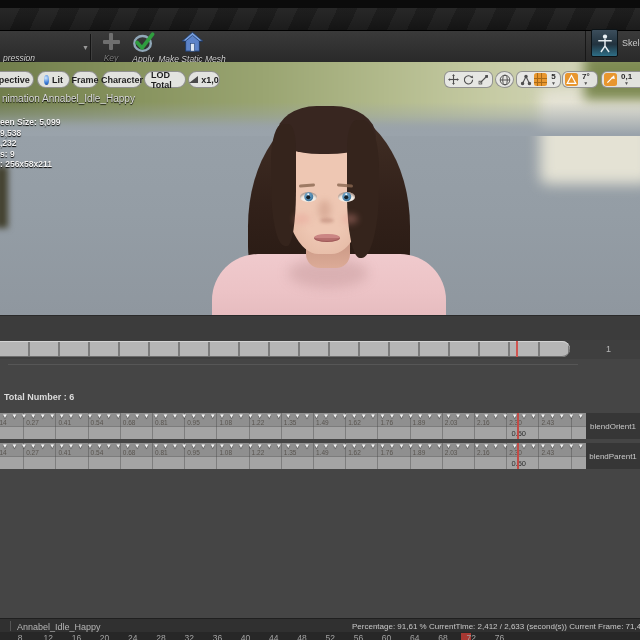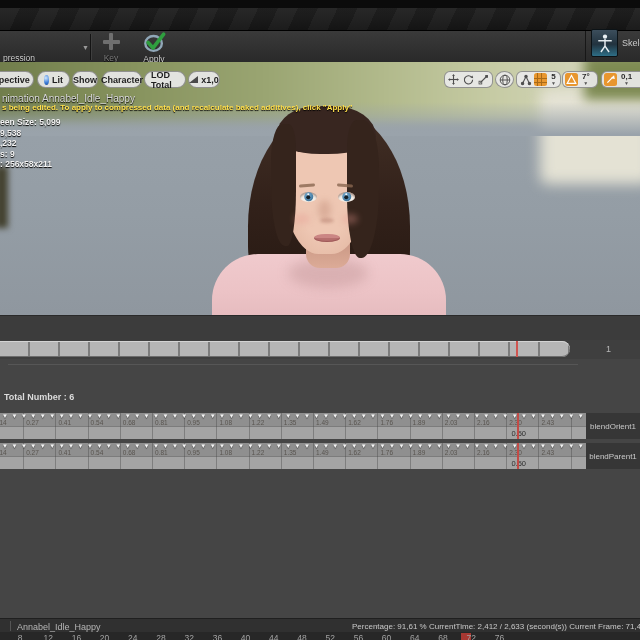--- a/index.html
+++ b/index.html
@@ -8,21 +8,21 @@
            font-family:"Liberation Sans",sans-serif; background:#454545; }
   .abs{ position:absolute; }
 
   
   .titlebar{ left:0; top:0; width:640px; height:8px; background:#0b0b0b; }
   .tabstrip{ left:0; top:8px; width:640px; height:22px;
              background:linear-gradient(180deg,#212121,#151515); }
   .tabstrip::after{ content:""; position:absolute; inset:0;
              background:repeating-linear-gradient(115deg, rgba(255,255,255,0.03) 0 18px, rgba(0,0,0,0.05) 18px 36px); }
   .toolbar{ left:0; top:30px; width:640px; height:41px;
-            background:linear-gradient(180deg,#3a3a3a,#252525); border-top:1px solid #000; }
+            background:linear-gradient(180deg,#3a3a3a,#252525); border-top:1px solid #000;font-style:italic; }
   .tb-btn{ position:absolute; top:0; height:32px; display:flex; flex-direction:column;
            align-items:center; justify-content:flex-start; }
   .tb-label{ font-size:8.5px; color:#cfcfcf; white-space:nowrap; margin-top:1px;
              text-shadow:0 1px 1px #000; }
   .tb-label.disabled{ color:#7d7d7d; }
   .tb-icon{ height:22px; display:flex; align-items:center; justify-content:center; }
   .tb-sep{ position:absolute; top:3px; width:1px; height:26px; background:#141414;
            box-shadow:1px 0 0 #3f3f3f; }
   .plus-icon{ position:relative; width:17px; height:17px; }
   .plus-icon::before,.plus-icon::after{ content:""; position:absolute; background:#6f6f6f; border-radius:1px; }
@@ -192,30 +192,40 @@
 
     <div class="tb-sep" style="left:90px;"></div>
 
     <div class="tb-btn" style="left:94px;width:34px;">
       <div class="tb-icon">
           <span class="plus-icon"></span>
         </div>
       <span class="tb-label disabled">Key</span>
     </div>
 
-    <div class="tb-btn" style="left:126px;width:34px;margin-left:11px;">
+    <div class="tb-btn" style="left:126px;width:34px;">
       <div class="tb-icon">
         <svg width="25" height="22" viewBox="0 0 26 24">
           <ellipse cx="12" cy="13.5" rx="9" ry="8" fill="none" stroke="#90a7b8" stroke-width="2.6"></ellipse>
           <path d="M6 12.5 L11.5 18.5 L23 3.5" stroke="#2f9e3f" stroke-width="4" fill="none" stroke-linecap="round" stroke-linejoin="round"></path>
         </svg>
       </div>
       <span class="tb-label">Apply</span>
     </div>
 
+    <div class="tb-btn" style="left:160px;width:64px;">
+      <div class="tb-icon">
+        <svg width="23" height="22" viewBox="0 0 24 24">
+          <path d="M12 1.5 L23 11 H19.5 V22 H4.5 V11 H1 Z" fill="#5c83c9" stroke="#1f3a66" stroke-width="1"></path>
+          <path d="M12 1.5 L23 11 H19.5 L12 4.8 L4.5 11 H1 Z" fill="#7ba2e0" stroke="#1f3a66" stroke-width="0.8"></path>
+          <rect x="9.8" y="13.5" width="4.4" height="8.5" fill="#dfe8f4" stroke="#2a4a7a" stroke-width="0.7"></rect>
+        </svg>
+      </div>
+      <span class="tb-label">Make Static Mesh</span>
+    </div>
 
     <div class="abs tb-right-sep" style="top:0;"></div>
   </div>
 
   <div class="abs skel-btn">
     <span>
       <svg width="18" height="20" viewBox="0 0 20 22">
         <circle cx="10" cy="4" r="2.4" fill="#e9eff3"></circle>
         <line x1="2.5" y1="8.5" x2="17.5" y2="8.5" stroke="#e9eff3" stroke-width="1.6"></line>
         <line x1="10" y1="6.5" x2="10" y2="14.5" stroke="#e9eff3" stroke-width="1.6"></line>
@@ -264,21 +274,21 @@
     </div>
 
     <div class="pill" style="left:-14px;width:48px;border-radius:0 9px 9px 0;">
       <span>rspective</span>
     </div>
     <div class="pill" style="left:37px;width:33px;">
       <span class="lit-dot"></span>
       <span>Lit</span>
     </div>
     <div class="pill" style="left:72px;width:26px;">
-      <span>Show</span>
+      <span>Frame</span>
     </div>
     <div class="pill" style="left:102px;width:40px;">
       <span>Character</span>
     </div>
     <div class="pill" style="left:144px;width:42px;">
       <span>LOD Total</span>
     </div>
     <div class="pill" style="left:188px;width:32px;">
       <span class="ramp-icon"></span>
       <span>x1,0</span>
@@ -349,21 +359,20 @@
           <path d="M11.5 1.5 l1 5 l-5 -1 z" fill="#fff"></path>
         </svg>
       </span>
       <span class="snapval">
         <span>0,1</span>
         <span class="dn">▼</span>
       </span>
     </div>
 
     <div class="abs vp-info">nimation Annabel_Idle_Happy</div>
-    <div class="abs vp-warning">s being edited. To apply to compressed data (and recalculate baked additives), click "Apply"</div>
     <div class="abs vp-stat" style="top:55px;">een Size: 5,099</div>
     <div class="abs vp-stat" style="top:65.5px;">9,538</div>
     <div class="abs vp-stat" style="top:76px;">,232</div>
     <div class="abs vp-stat" style="top:86.5px;">s: 9</div>
     <div class="abs vp-stat" style="top:96.5px;">: 256x58x211</div>
   </div>
 
   <div class="abs tl-gap"></div>
 
   <div class="abs scrub-row">

